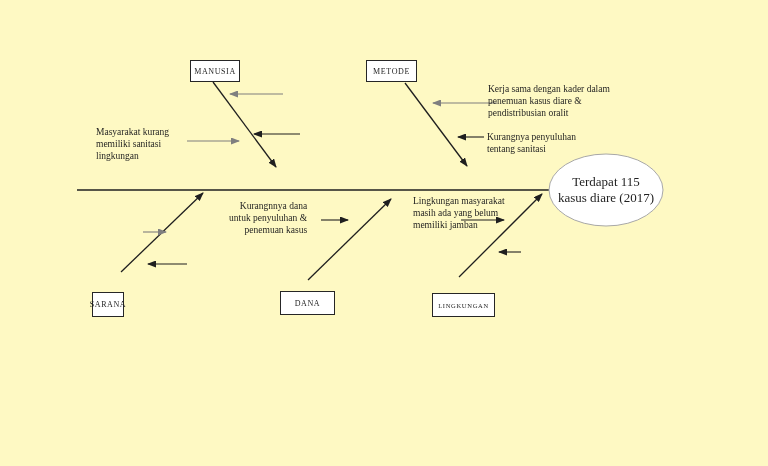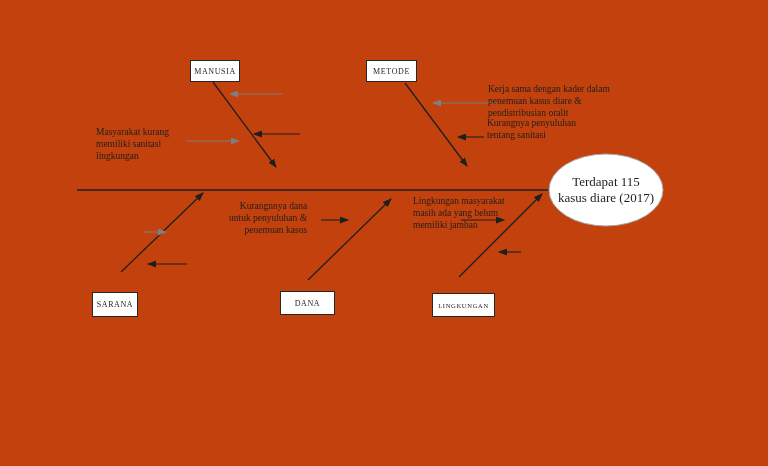--- a/index.html
+++ b/index.html
@@ -1,17 +1,17 @@
 <!DOCTYPE html>
 <html><head>
 <meta charset="utf-8">
 <style>
   html,body{margin:0;padding:0;background:#ffffff;}
   .page{
-    position:relative;width:768px;height:466px;background:#c2410c;overflow:hidden;
+    position:relative;width:768px;height:466px;background:#fef9c3;overflow:hidden;
     font-family:"Liberation Serif", serif;color:#1f1f1f;
   }
   .layer{position:absolute;left:0;top:0;}
   .box{
     position:absolute;border:1.5px solid #262626;background:#ffffff;
     display:flex;align-items:center;justify-content:center;
     font-size:8px;letter-spacing:0.6px;color:#1f1f1f;box-sizing:border-box;
   }
   .box.small{font-size:6.5px;letter-spacing:0.7px;}
   .lbl{
@@ -63,21 +63,21 @@
     <line x1="461" y1="220" x2="504" y2="220" stroke="#1f1f1f" stroke-width="1.1" marker-end="url(#ab)"></line>
     <line x1="521" y1="252" x2="499" y2="252" stroke="#1f1f1f" stroke-width="1.1" marker-end="url(#ab)"></line>
   </svg>
 
   <div class="box" style="left:190px;top:60px;width:50px;height:22px;">
     <span>MANUSIA</span>
   </div>
   <div class="box" style="left:366px;top:60px;width:51px;height:22px;">
     <span>METODE</span>
   </div>
-  <div class="box" style="left:92px;top:292px;width:46px;height:25px;">
+  <div class="box" style="left:92px;top:292px;width:32px;height:25px;">
     <span>SARANA</span>
   </div>
   <div class="box" style="left:280px;top:291px;width:55px;height:24px;">
     <span>DANA</span>
   </div>
   <div class="box small" style="left:432px;top:293px;width:63px;height:24px;">
     <span>LINGKUNGAN</span>
   </div>
 
   <div class="lbl" style="left:96px;top:126px;">
@@ -85,21 +85,21 @@
     <div>memiliki sanitasi</div>
     <div>lingkungan</div>
   </div>
 
   <div class="lbl" style="left:488px;top:83px;">
     <div>Kerja sama dengan kader dalam</div>
     <div>penemuan kasus diare &amp;</div>
     <div>pendistribusian oralit</div>
   </div>
 
-  <div class="lbl" style="left:487px;top:117px;">
+  <div class="lbl" style="left:487px;top:131px;">
     <div>Kurangnya penyuluhan</div>
     <div>tentang sanitasi</div>
   </div>
 
   <div class="lbl" style="left:229px;top:200px;text-align:right;">
     <div>Kurangnnya dana</div>
     <div>untuk penyuluhan &amp;</div>
     <div>penemuan kasus</div>
   </div>
 

